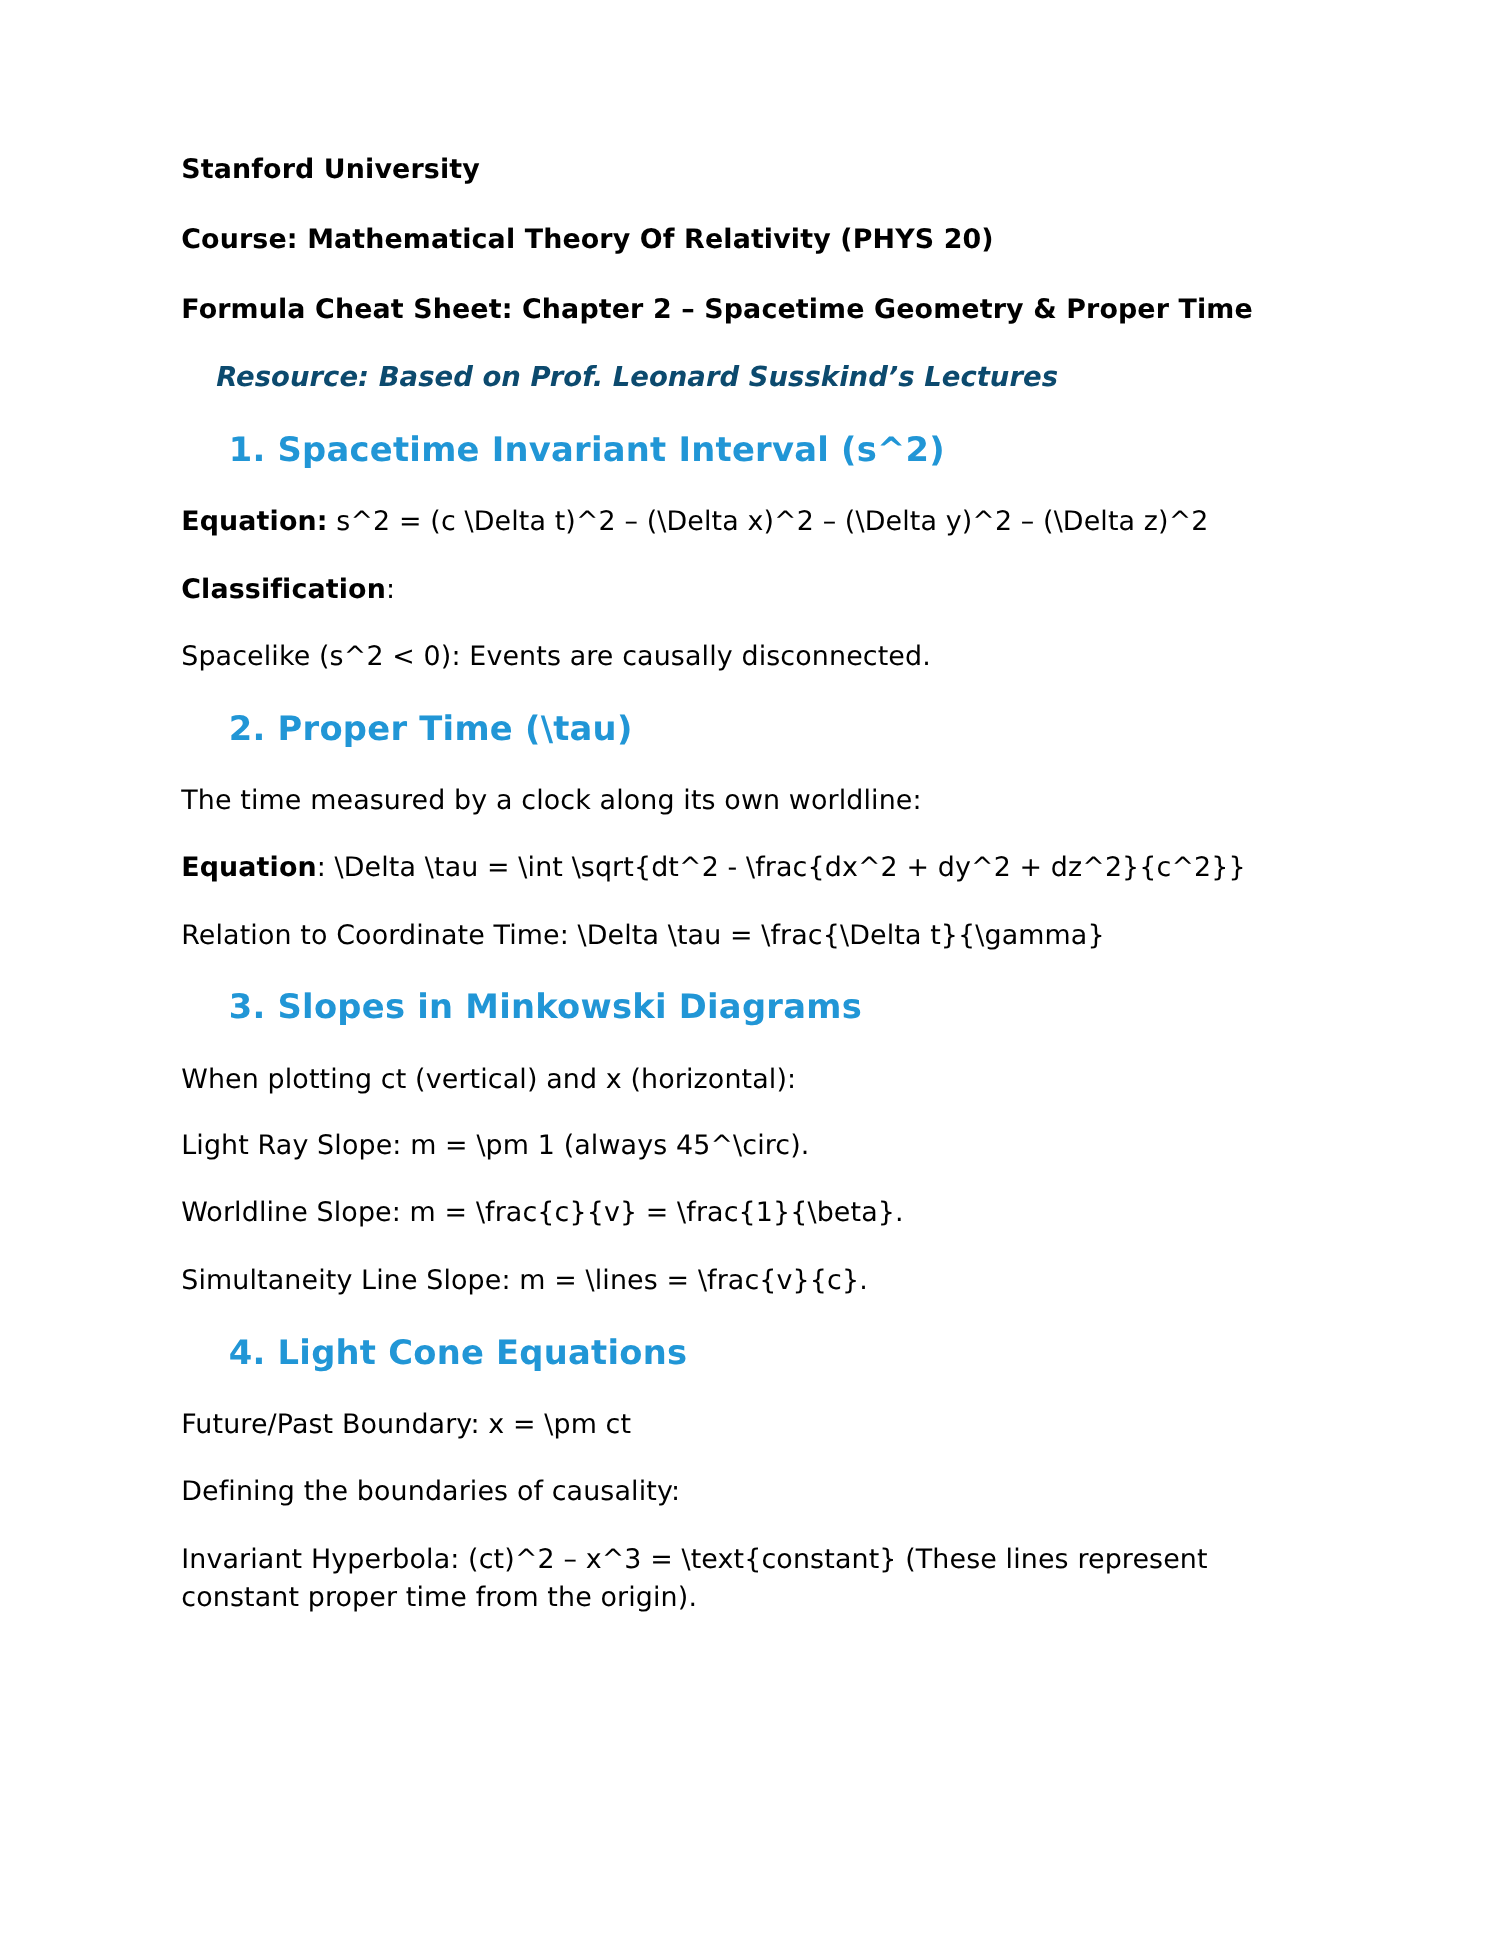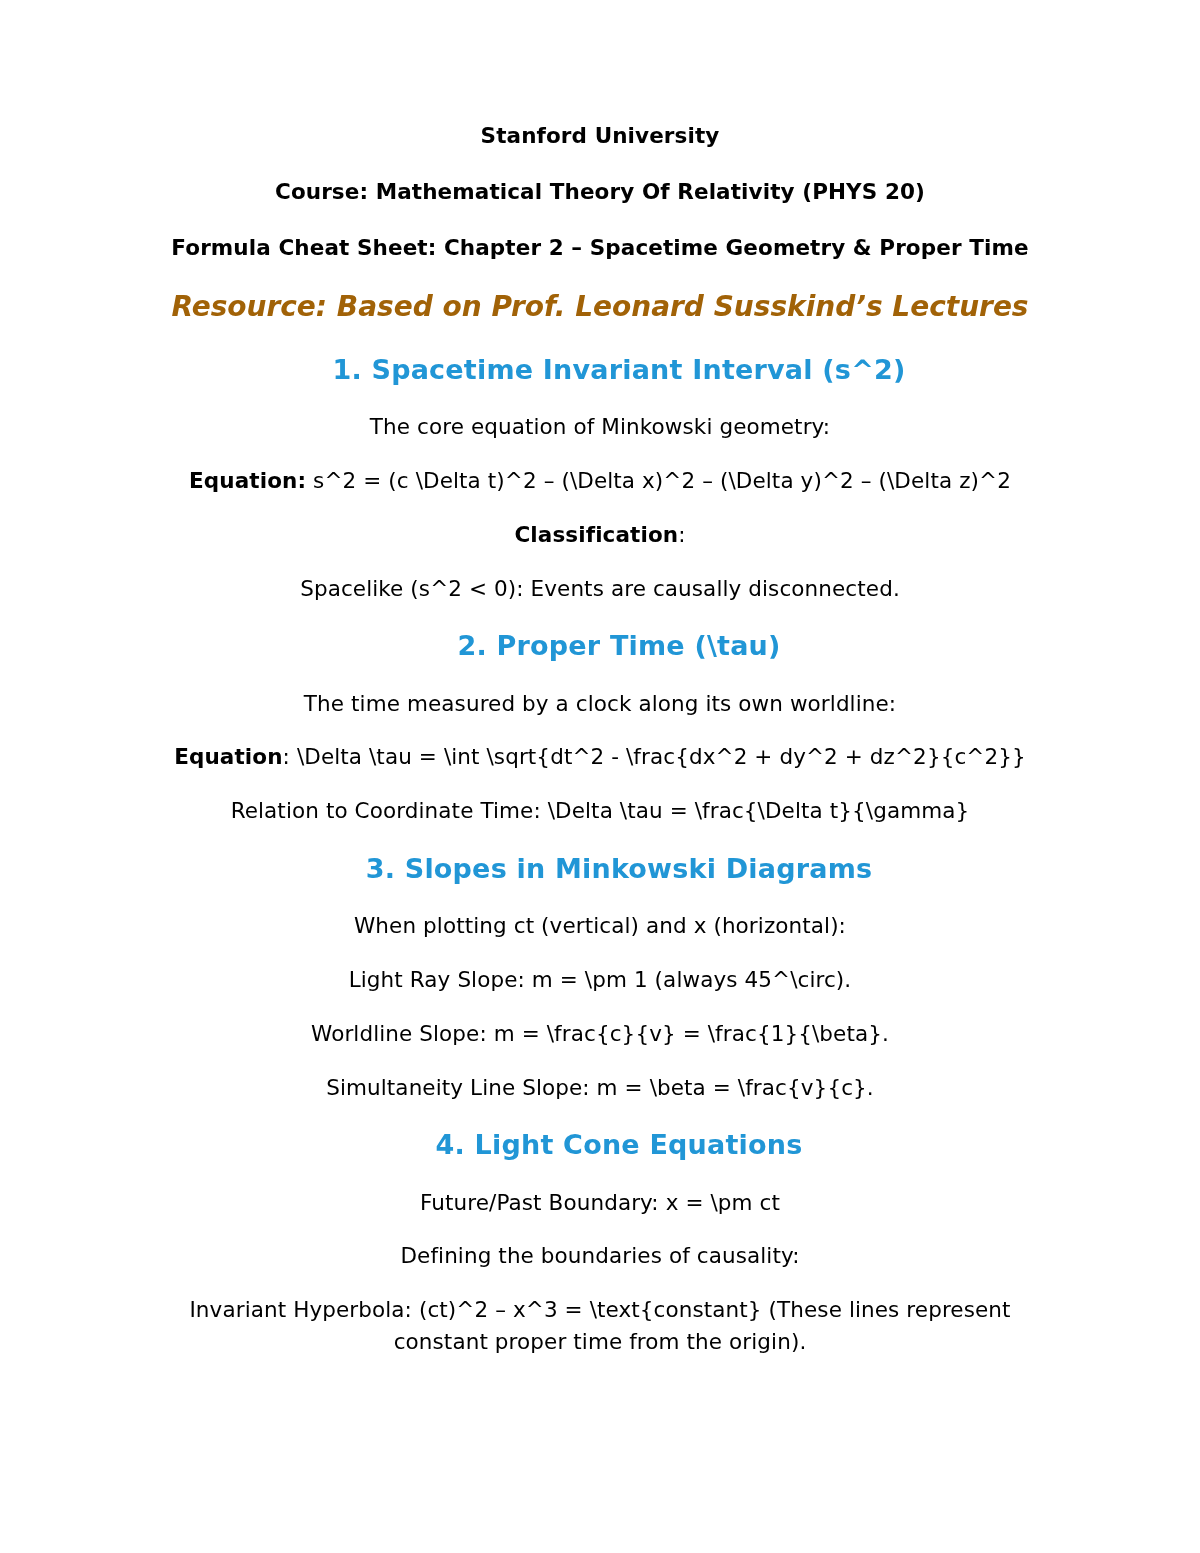--- a/index.html
+++ b/index.html
@@ -13,45 +13,45 @@
     font-family: "DejaVu Sans", sans-serif;
     color: #000000;
     -webkit-font-smoothing: antialiased;
   }
   .page {
     position: relative;
     width: 1200px;
     height: 1553px;
     box-sizing: border-box;
     padding: 120px 145px 12px 145px;
-    text-align: center;
   }
   .doc {
     width: 910px;
   }
   p {
     margin: 0 0 0 0;
   }
   .line {
     font-size: 21.5px;
     line-height: 1.48;
     margin-bottom: 22px;
     color: #000000;
     letter-spacing: 0.1px;
   }
   .bold {
     font-weight: bold;
   }
   .resource {
     font-weight: bold;
     font-style: italic;
-    color: #a16207;
-    font-size: 28px;
+    color: #0c4a6e;
+    font-size: 22px;
     line-height: 1.45;
     margin-bottom: 22px;
+    margin-left: 28px;
   }
   .heading {
     font-weight: bold;
     color: #2196d6;
     font-size: 27px;
     line-height: 1.45;
     margin: 0 0 22px 38px;
     letter-spacing: 0.2px;
   }
   .italic {
@@ -71,39 +71,38 @@
 
     <div class="titleblock">
       <p class="line bold">Stanford University</p>
       <p class="line bold">Course: Mathematical Theory Of Relativity (PHYS 20)</p>
       <p class="line bold">Formula Cheat Sheet: Chapter 2 – Spacetime Geometry &amp; Proper Time</p>
       <p class="resource">Resource: Based on Prof. Leonard Susskind’s Lectures</p>
     </div>
 
     <div>
       <p class="heading">1. Spacetime Invariant Interval (s^2)</p>
-      <p class="line">The core equation of Minkowski geometry:</p>
       <p class="line"><span class="inline-bold">Equation:</span><span> s^2 = (c \Delta t)^2 – (\Delta x)^2 – (\Delta y)^2 – (\Delta z)^2</span></p>
       <p class="line"><span class="inline-bold">Classification</span><span>:</span></p>
       <p class="line">Spacelike (s^2 &lt; 0): Events are causally disconnected.</p>
     </div>
 
     <div>
       <p class="heading">2. Proper Time (\tau)</p>
       <p class="line">The time measured by a clock along its own worldline:</p>
       <p class="line"><span class="inline-bold">Equation</span><span>: \Delta \tau = \int \sqrt{dt^2 - \frac{dx^2 + dy^2 + dz^2}{c^2}}</span></p>
       <p class="line">Relation to Coordinate Time: \Delta \tau = \frac{\Delta t}{\gamma}</p>
     </div>
 
     <div>
       <p class="heading">3. Slopes in Minkowski Diagrams</p>
       <p class="line">When plotting ct (vertical) and x (horizontal):</p>
       <p class="line italic">Light Ray Slope: m = \pm 1 (always 45^\circ).</p>
       <p class="line italic">Worldline Slope: m = \frac{c}{v} = \frac{1}{\beta}.</p>
-      <p class="line italic">Simultaneity Line Slope: m = \beta = \frac{v}{c}.</p>
+      <p class="line italic">Simultaneity Line Slope: m = \lines = \frac{v}{c}.</p>
     </div>
 
     <div>
       <p class="heading">4. Light Cone Equations</p>
       <p class="line">Future/Past Boundary: x = \pm ct</p>
       <p class="line">Defining the boundaries of causality:</p>
       <p class="line">Invariant Hyperbola: (ct)^2 – x^3 = \text{constant} (These lines represent constant proper time from the origin).</p>
     </div>
 
   </div>

